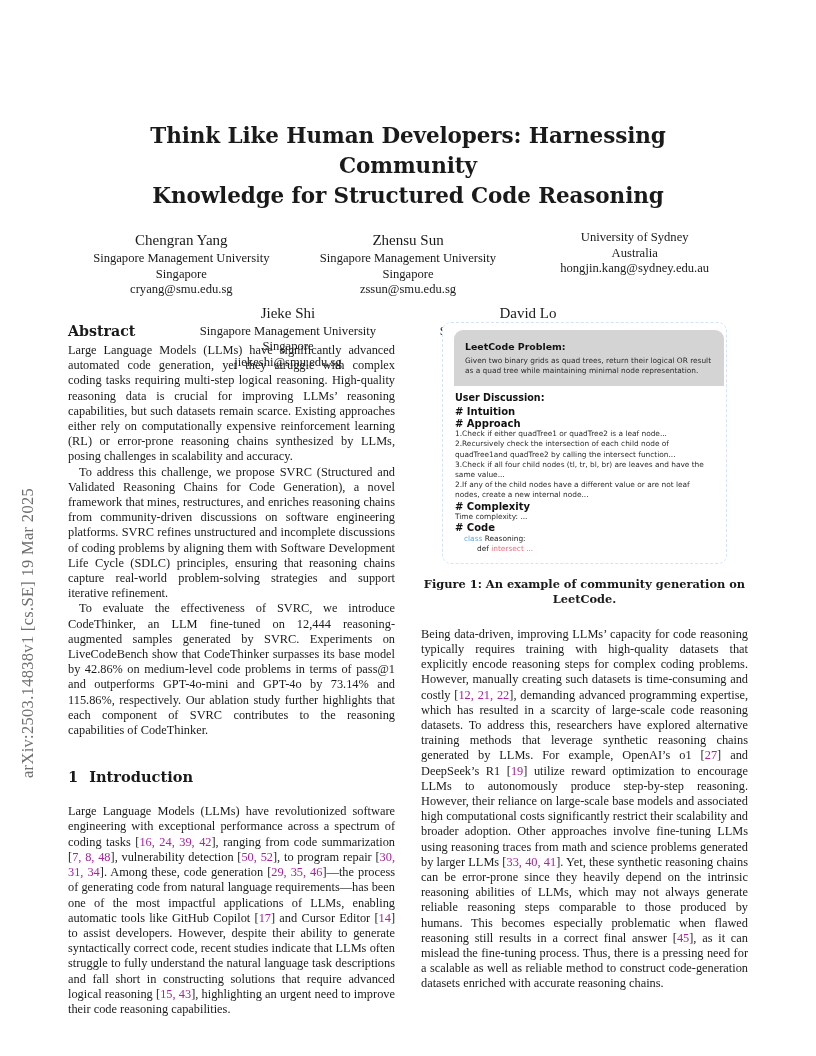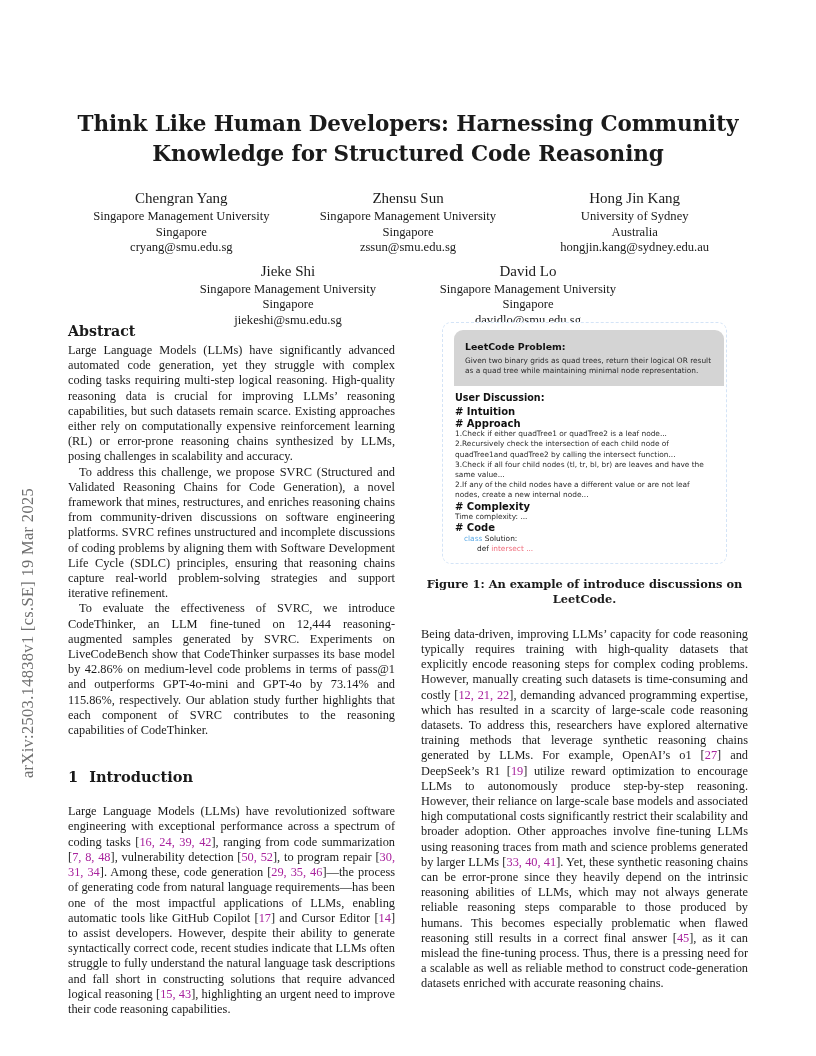--- a/index.html
+++ b/index.html
@@ -53,21 +53,21 @@
   }
 
   
   .title {
     font-family: "DejaVu Serif", "Liberation Serif", serif;
     font-weight: bold;
     font-size: 21.5px;
     line-height: 30px;
     text-align: center;
     letter-spacing: -0.1px;
-    margin: 4px;
+    margin: 16px;
     padding-top: 105px;
   }
   .title .l2 { display: block; }
 
   
   .authors-row {
     display: flex;
     width: 100%;
     margin-top: 19px;
   }
@@ -245,21 +245,20 @@
       <span class="country">Singapore</span>
       <span class="email">cryang@smu.edu.sg</span>
     </div>
     <div class="author">
       <span class="name">Zhensu Sun</span>
       <span class="aff">Singapore Management University</span>
       <span class="country">Singapore</span>
       <span class="email">zssun@smu.edu.sg</span>
     </div>
     <div class="author">
-      <span class="name">Hong Jin Kang</span>
       <span class="aff">University of Sydney</span>
       <span class="country">Australia</span>
       <span class="email">hongjin.kang@sydney.edu.au</span>
     </div>
   </div>
 
   <div class="authors-row row2">
     <div class="author">
       <span class="name">Jieke Shi</span>
       <span class="aff">Singapore Management University</span>
@@ -310,26 +309,26 @@
             <div class="ud-title">User Discussion:</div>
             <div class="ud-h"># Intuition</div>
             <div class="ud-h"># Approach</div>
             <div class="ud-t">1.Check if either quadTree1 or quadTree2 is a leaf node...</div>
             <div class="ud-t">2.Recursively check the intersection of each child node of quadTree1and quadTree2 by calling the intersect function...</div>
             <div class="ud-t">3.Check if all four child nodes (tl, tr, bl, br) are leaves and have the same value...</div>
             <div class="ud-t">2.If any of the child nodes have a different value or are not leaf nodes, create a new internal node...</div>
             <div class="ud-h"># Complexity</div>
             <div class="ud-t">Time complexity: ...</div>
             <div class="ud-h"># Code</div>
-            <div class="code-line ind1"><span class="kw">class</span> <span>Solution:</span></div>
+            <div class="code-line ind1"><span class="kw">class</span> <span>Reasoning:</span></div>
             <div class="code-line ind2"><span>def</span> <span class="fn">intersect ...</span></div>
           </div>
 
         </div>
-        <div class="fig-caption">Figure 1: An example of introduce discussions on LeetCode.</div>
+        <div class="fig-caption">Figure 1: An example of community generation on LeetCode.</div>
       </div>
 
       <div class="fig-after"></div>
 
       <p class="body">
         <span>Being data-driven, improving LLMs’ capacity for code reasoning typically requires training with high-quality datasets that explicitly encode reasoning steps for complex coding problems. However, manually creating such datasets is time-consuming and costly [</span><span class="cite">12, 21, 22</span><span>], demanding advanced programming expertise, which has resulted in a scarcity of large-scale code reasoning datasets. To address this, researchers have explored alternative training methods that leverage synthetic reasoning chains generated by LLMs. For example, OpenAI’s o1 [</span><span class="cite">27</span><span>] and DeepSeek’s R1 [</span><span class="cite">19</span><span>] utilize reward optimization to encourage LLMs to autonomously produce step-by-step reasoning. However, their reliance on large-scale base models and associated high computational costs significantly restrict their scalability and broader adoption. Other approaches involve fine-tuning LLMs using reasoning traces from math and science problems generated by larger LLMs [</span><span class="cite">33, 40, 41</span><span>]. Yet, these synthetic reasoning chains can be error-prone since they heavily depend on the intrinsic reasoning abilities of LLMs, which may not always generate reliable reasoning steps comparable to those produced by humans. This becomes especially problematic when flawed reasoning still results in a correct final answer [</span><span class="cite">45</span><span>], as it can mislead the fine-tuning process. Thus, there is a pressing need for a scalable as well as reliable method to construct code-generation datasets enriched with accurate reasoning chains.</span>
       </p>
 
     </div>
   </div>

